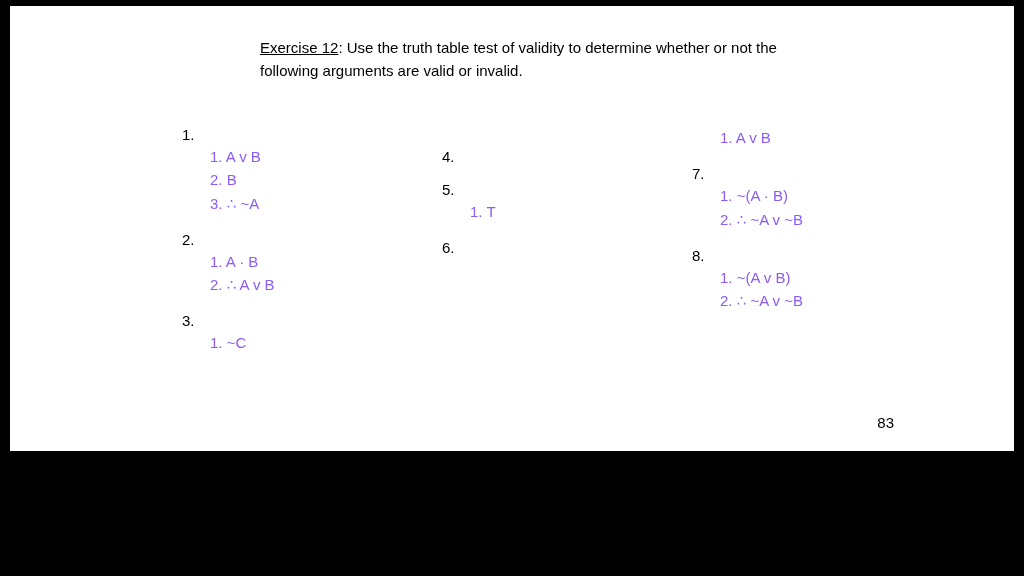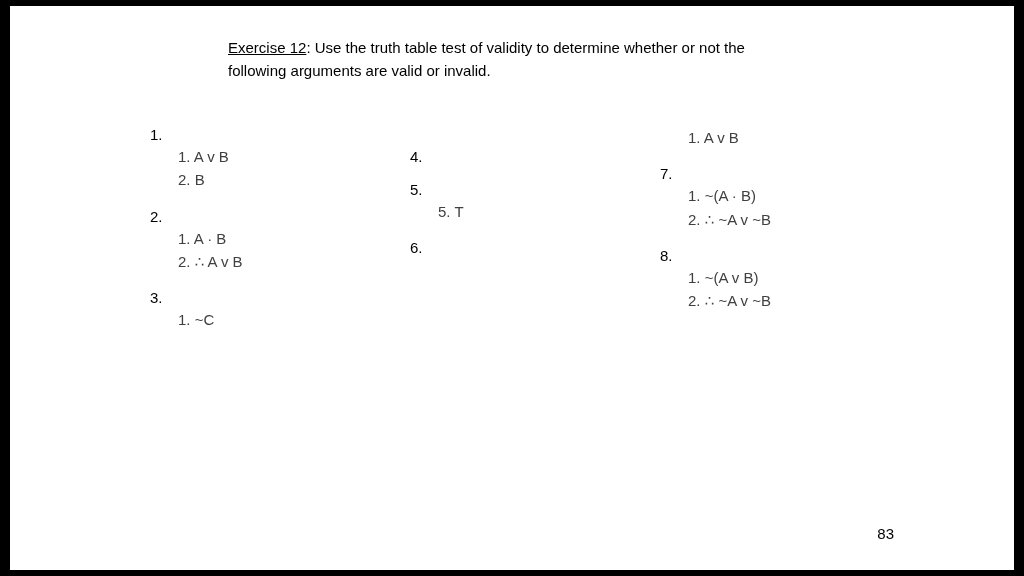--- a/index.html
+++ b/index.html
@@ -8,23 +8,24 @@
     width: 1024px;
     height: 576px;
     background: #000;
     font-family: "Segoe UI", "Lucida Sans", Arial, sans-serif;
   }
   .page {
     position: absolute;
     left: 10px;
     top: 6px;
     width: 1004px;
-    height: 564px;
+    height: 445px;
     background: #fff;
     box-sizing: border-box;
+    padding-left: 32px;
   }
   .content {
     position: relative;
     width: 100%;
     height: 100%;
   }
   .instr {
     position: absolute;
     left: 218px;
     top: 30px;
@@ -56,28 +57,28 @@
   .prob-head {
     font-size: 15px;
     color: #000;
     margin-bottom: 2px;
   }
   .prob-lines {
     padding-left: 28px;
   }
   .line {
     font-size: 15px;
-    color: #404040;
+    color: #8b5cf6;
     line-height: 1.55;
     white-space: nowrap;
   }
   .pagenum {
     position: absolute;
     right: 120px;
-    bottom: 28px;
+    bottom: 20px;
     font-size: 15px;
     color: #000;
   }
 </style>
 </head>
 <body>
 
 <div class="page">
   <div class="content">
 
@@ -86,20 +87,21 @@
     </div>
 
     <div class="problems">
 
       <div class="col c1">
         <div class="prob">
           <div class="prob-head">1.</div>
           <div class="prob-lines">
             <div class="line">1.  A v B</div>
             <div class="line">2.  B</div>
+            <div class="line">3.  ∴  ~A</div>
           </div>
         </div>
         <div class="prob">
           <div class="prob-head">2.</div>
           <div class="prob-lines">
             <div class="line">1.  A · B</div>
             <div class="line">2.  ∴  A v B</div>
           </div>
         </div>
         <div class="prob">
@@ -110,21 +112,21 @@
         </div>
       </div>
 
       <div class="col c2">
         <div class="prob" style="margin-top:22px;">
           <div class="prob-head">4.</div>
         </div>
         <div class="prob">
           <div class="prob-head">5.</div>
           <div class="prob-lines">
-            <div class="line">5.  T</div>
+            <div class="line">1.  T</div>
           </div>
         </div>
         <div class="prob">
           <div class="prob-head">6.</div>
         </div>
       </div>
 
       <div class="col c3">
         <div class="prob" style="margin-top:0;">
           <div class="prob-lines" style="padding-left:28px;">

